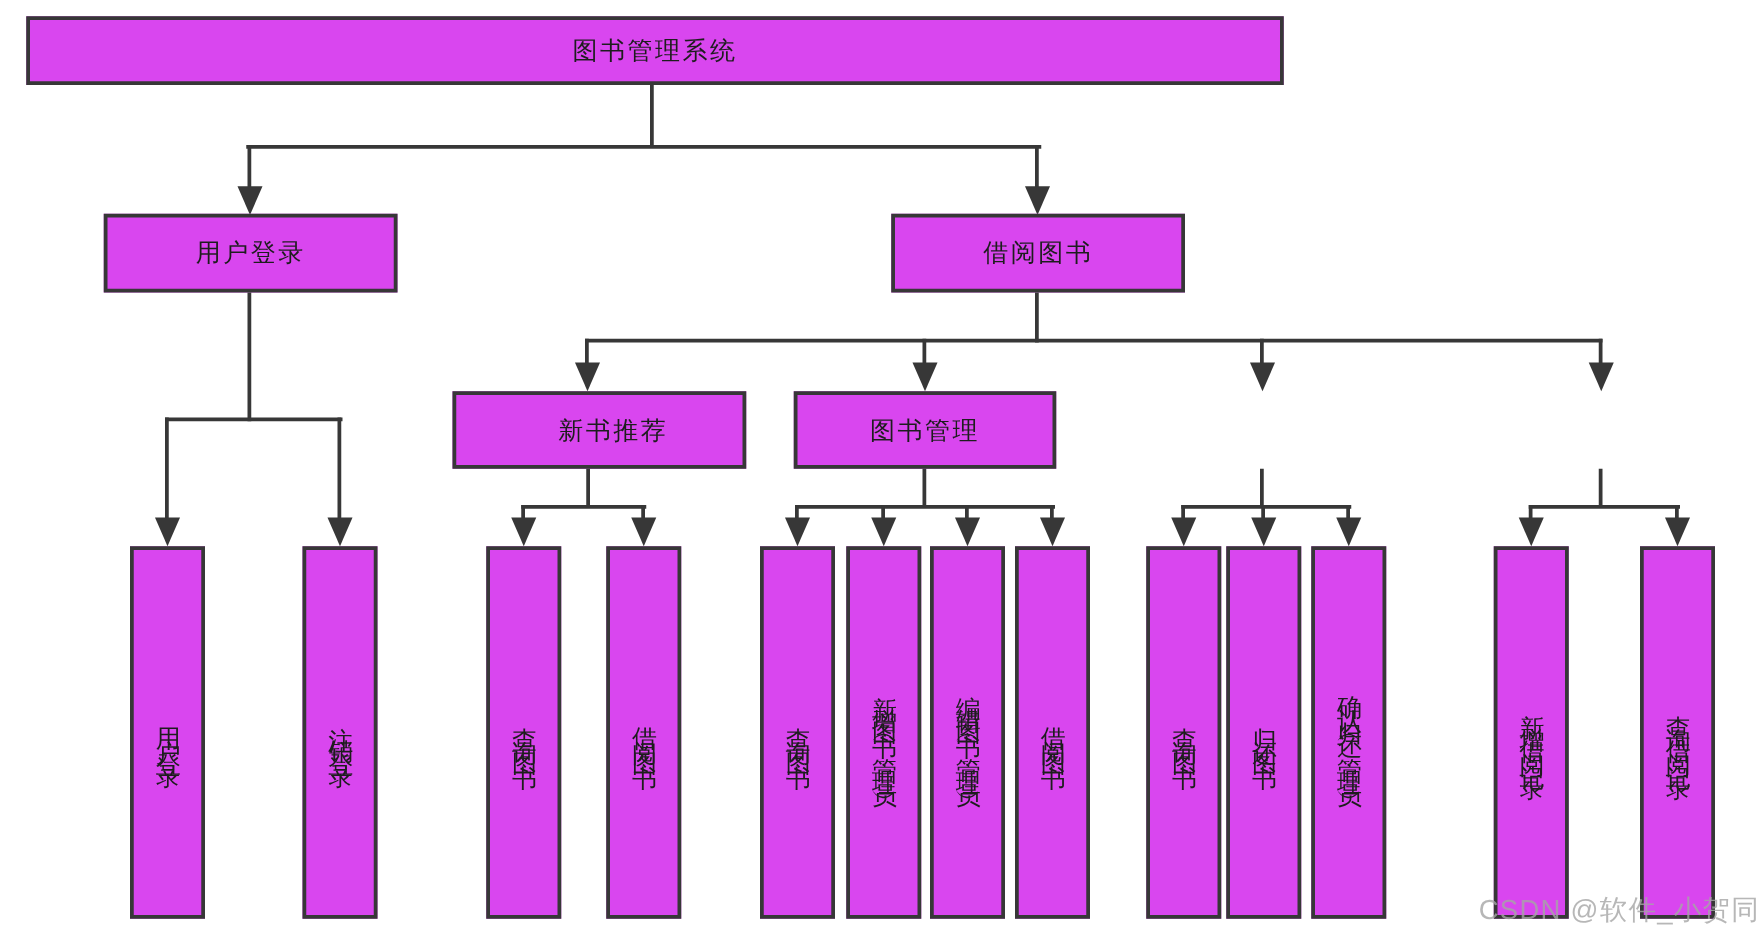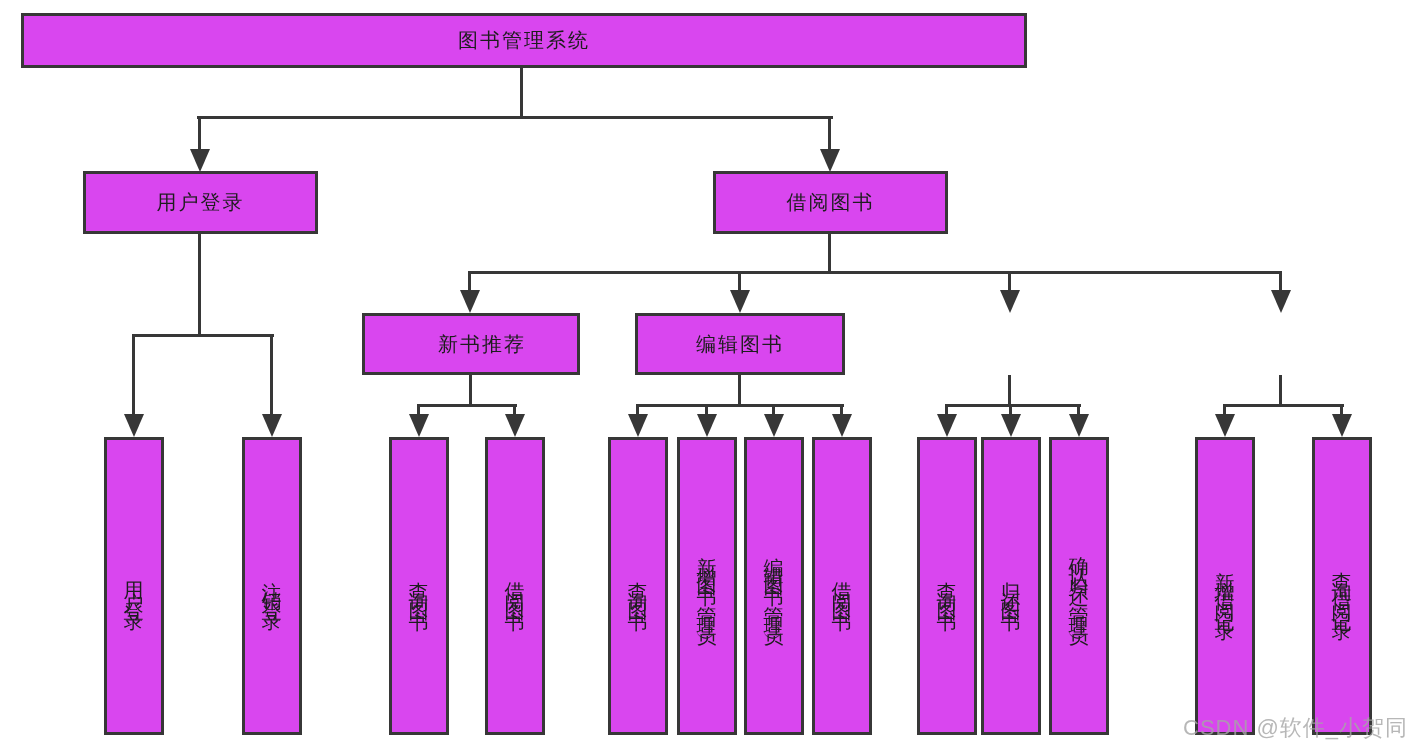--- a/index.html
+++ b/index.html
@@ -63,25 +63,25 @@
   <div class="line" style="left:468px;top:271px;width:814px;height:3px;"></div>
   <div class="line" style="left:468px;top:271px;width:3px;height:21px;"></div>
   <div class="arrowhead" style="left:460px;top:290px;"></div>
   <div class="line" style="left:738px;top:271px;width:3px;height:21px;"></div>
   <div class="arrowhead" style="left:730px;top:290px;"></div>
   <div class="line" style="left:1008px;top:271px;width:3px;height:21px;"></div>
   <div class="arrowhead" style="left:1000px;top:290px;"></div>
   <div class="line" style="left:1279px;top:271px;width:3px;height:21px;"></div>
   <div class="arrowhead" style="left:1271px;top:290px;"></div>
 
-  <div class="node hlabel" style="left:362px;top:313px;width:218px;height:62px;padding-left:22px;">
+  <div class="node hlabel" style="left:362px;top:313px;width:235px;height:62px;padding-left:22px;">
     <span>新书推荐</span>
   </div>
   <div class="node hlabel" style="left:635px;top:313px;width:210px;height:62px;">
-    <span>编辑图书</span>
+    <span>图书管理</span>
   </div>
 
   <div class="line" style="left:469px;top:375px;width:3px;height:31px;"></div>
   <div class="line" style="left:417px;top:404px;width:100px;height:3px;"></div>
   <div class="line" style="left:417px;top:404px;width:3px;height:12px;"></div>
   <div class="arrowhead" style="left:409px;top:414px;"></div>
   <div class="line" style="left:513px;top:404px;width:3px;height:12px;"></div>
   <div class="arrowhead" style="left:505px;top:414px;"></div>
 
   <div class="line" style="left:738px;top:375px;width:3px;height:31px;"></div>

